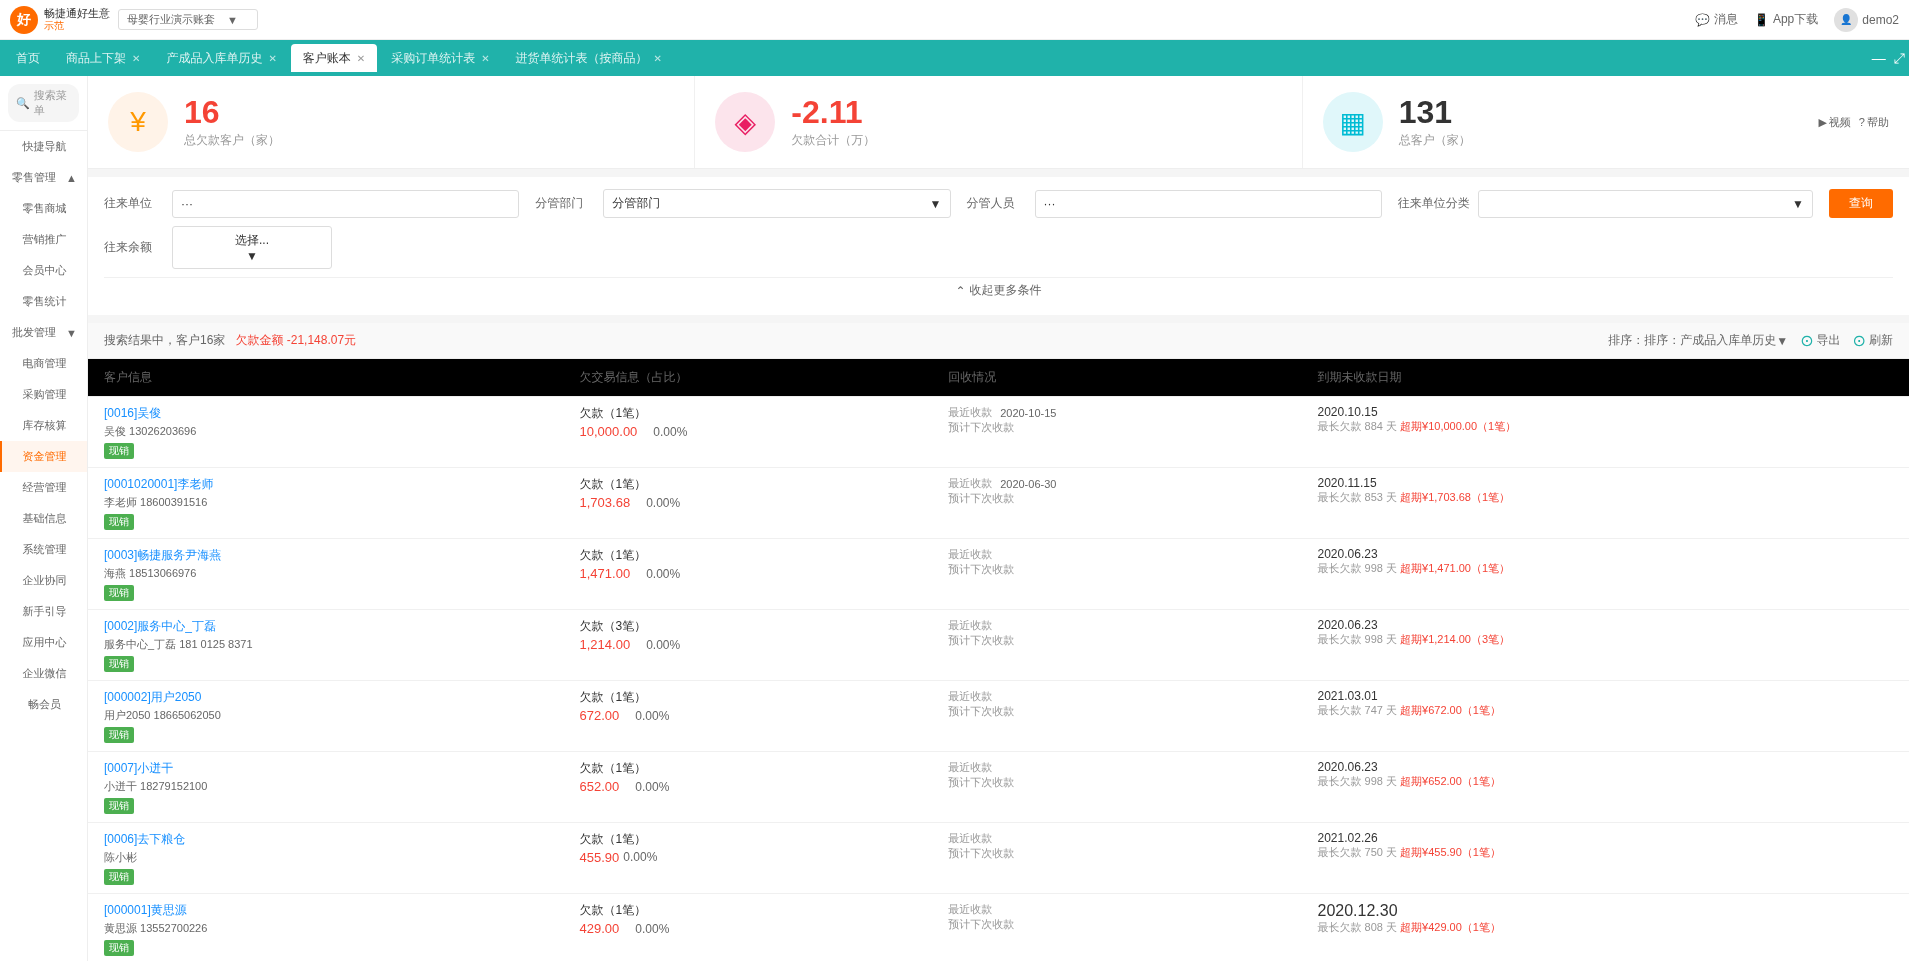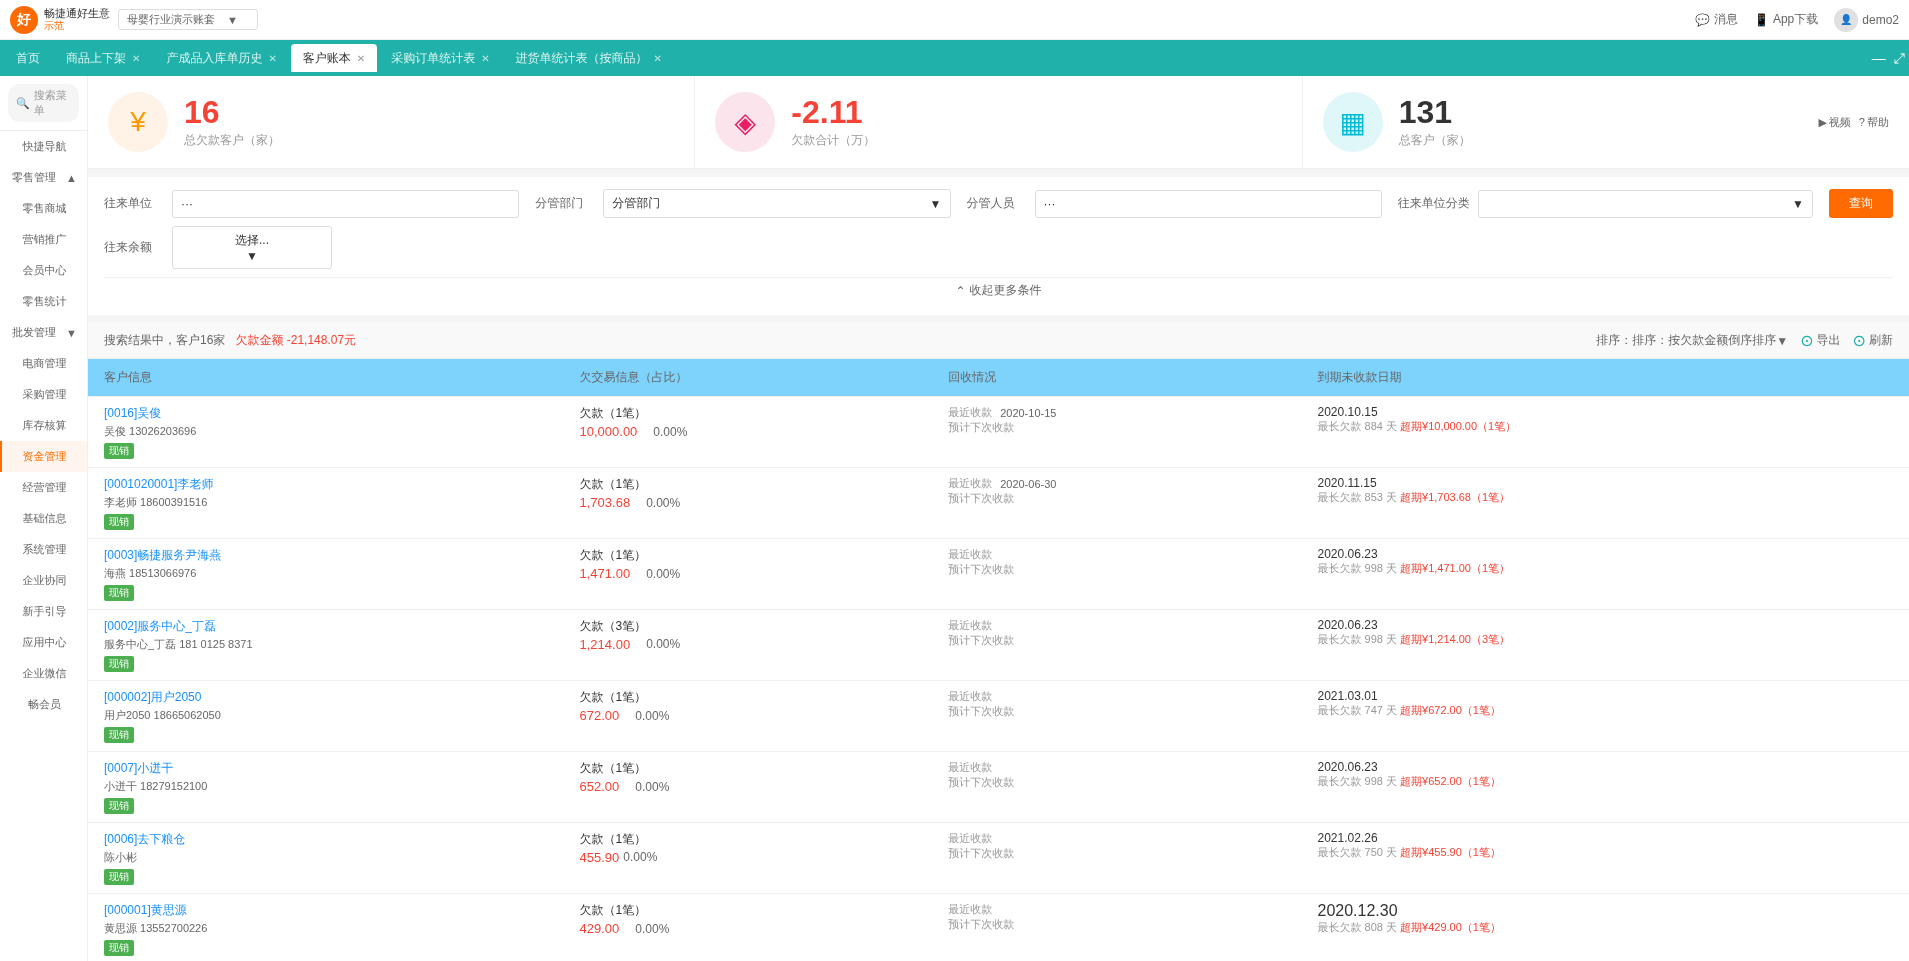--- a/index.html
+++ b/index.html
@@ -69,21 +69,21 @@
     
     .result-bar { display: flex; align-items: center; justify-content: space-between; background: #f9f9f9; padding: 8px 16px; border-bottom: 1px solid #eee; font-size: 12px; color: #666; }
     .result-bar-left { }
     .result-bar-right { display: flex; align-items: center; gap: 12px; }
     .sort-select { display: flex; align-items: center; cursor: pointer; }
     .action-btn { display: flex; align-items: center; gap: 3px; cursor: pointer; color: #666; }
     .action-btn .dot { color: #20b2aa; font-size: 16px; }
 
     
     .data-table { background: #fff; width: 100%; border-collapse: collapse; }
-    .data-table thead tr { background: #7dd3fc; }
+    .data-table thead tr { background: #000000; }
     .data-table th { padding: 10px 16px; text-align: left; font-size: 12px; color: #666; font-weight: normal; border-bottom: 1px solid #eee; }
     .data-table tbody tr { border-bottom: 1px solid #f0f0f0; }
     .data-table td { padding: 8px 16px; font-size: 12px; vertical-align: top; }
     .customer-name { color: #1890ff; cursor: pointer; font-size: 12px; margin-bottom: 2px; }
     .customer-phone { color: #666; font-size: 11px; margin-bottom: 4px; }
     .customer-tag { display: inline-block; background: #4caf50; color: #fff; font-size: 10px; padding: 1px 5px; border-radius: 2px; }
     .debt-amount { color: #f44336; font-size: 13px; font-weight: 500; }
     .debt-count { color: #333; font-size: 12px; margin-bottom: 2px; }
     .debt-ratio { color: #666; }
     .recovery-date { color: #666; font-size: 11px; }
@@ -312,21 +312,21 @@
 
     <div class="result-bar">
       <div class="result-bar-left">
         <span>搜索结果中，客户16家</span>
         &nbsp;
         <span style="color:#f44336;">欠款金额 -21,148.07元</span>
       </div>
       <div class="result-bar-right">
         <div class="sort-select">
           <span>排序：</span>
-          <span>排序：按欠款金额倒序排序</span>
+          <span>排序：产成品入库单历史</span>
           <span>▼</span>
         </div>
         <div class="action-btn">
           <span class="dot">⊙</span>
           <span>导出</span>
         </div>
         <div class="action-btn">
           <span class="dot">⊙</span>
           <span>刷新</span>
         </div>
@@ -425,21 +425,21 @@
     </td>
   </tr>
           <tr>
     <td>
       <div class="customer-name">[0002]服务中心_丁磊</div>
       <div class="customer-phone">服务中心_丁磊 181 0125 8371</div>
       <span class="customer-tag">现销</span>
     </td>
     <td>
       <div class="debt-count">欠款（3笔）</div>
-      <div style="display:flex;align-items:flex-start;gap:16px;">
+      <div style="display:flex;align-items:center;gap:16px;">
         <span class="debt-amount">1,214.00</span>
         <span class="debt-ratio">0.00%</span>
       </div>
     </td>
     <td>
       <div style="display:flex;align-items:center;gap:8px;">
         <span class="recovery-label">最近收款</span>
         <span class="recovery-date"></span>
       </div>
       <div>

